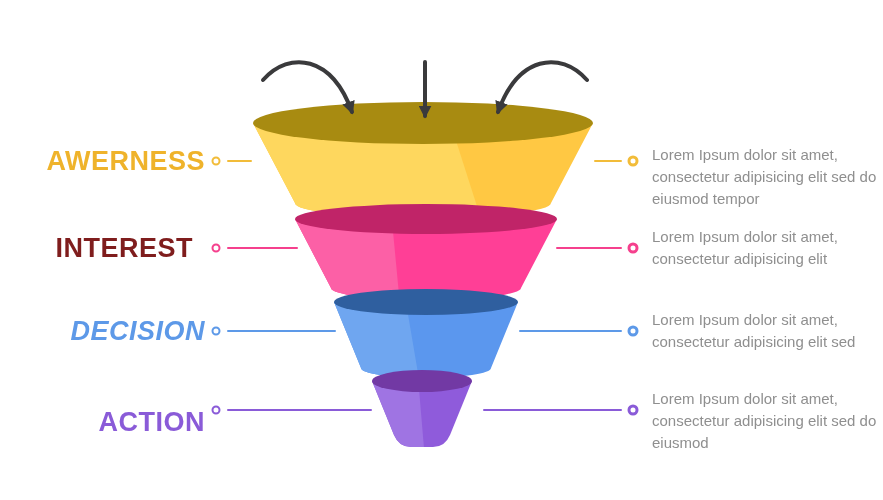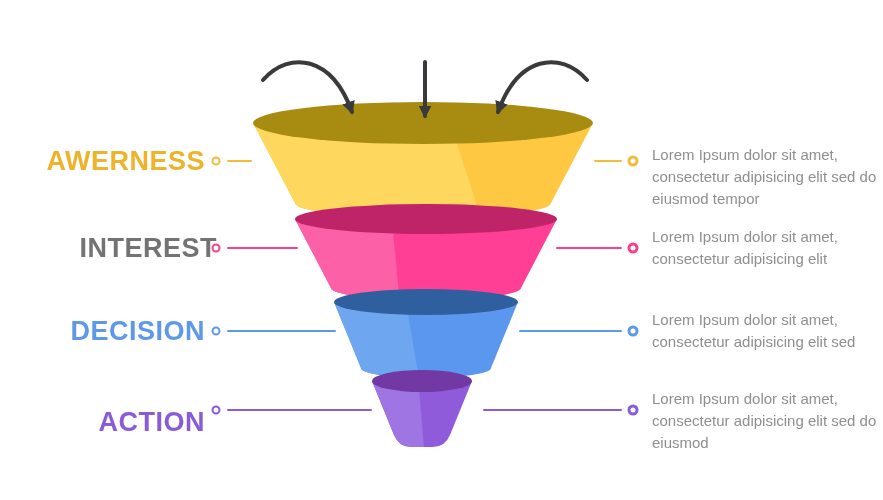--- a/index.html
+++ b/index.html
@@ -78,28 +78,28 @@
     </g>
   </svg>
 
   <div class="stage-label" style="left: 40px; top: 161px; color: rgb(239, 179, 43);">AWERNESS</div>
   <span class="connector-dot dot-left" style="left: 216px; top: 161px; border-color: rgb(242, 188, 57);"></span>
   <span class="connector-line" style="left: 227px; top: 161px; width: 25px; background: rgb(242, 188, 57);"></span>
   <span class="connector-line" style="left: 594px; top: 161px; width: 28px; background: rgb(242, 188, 57);"></span>
   <span class="connector-dot dot-right" style="left: 633px; top: 161px; border-color: rgb(242, 188, 57);"></span>
   <div class="stage-description" style="top: 144px; color: rgb(143, 143, 143);">Lorem Ipsum dolor sit amet, consectetur adipisicing elit sed do eiusmod tempor</div>
 
-  <div class="stage-label" style="left: 52px; top: 248px; color: #737373;">INTEREST</div>
+  <div class="stage-label" style="left: 28px; top: 248px; color: #7f1d1d;">INTEREST</div>
   <span class="connector-dot dot-left" style="left: 216px; top: 248px; border-color: rgb(245, 64, 141);"></span>
   <span class="connector-line" style="left: 227px; top: 248px; width: 71px; background: rgb(245, 64, 141);"></span>
   <span class="connector-line" style="left: 556px; top: 248px; width: 66px; background: rgb(245, 64, 141);"></span>
   <span class="connector-dot dot-right" style="left: 633px; top: 248px; border-color: rgb(245, 64, 141);"></span>
   <div class="stage-description" style="top: 226px; color: rgb(143, 143, 143);">Lorem Ipsum dolor sit amet, consectetur adipisicing elit</div>
 
-  <div class="stage-label" style="left: 40px; top: 331px; color: rgb(93, 153, 232);">DECISION</div>
+  <div class="stage-label" style="left: 40px; top: 331px; color: rgb(93, 153, 232); font-style: italic;">DECISION</div>
   <span class="connector-dot dot-left" style="left: 216px; top: 331px; border-color: rgb(93, 153, 232);"></span>
   <span class="connector-line" style="left: 227px; top: 331px; width: 109px; background: rgb(93, 153, 232);"></span>
   <span class="connector-line" style="left: 519px; top: 331px; width: 103px; background: rgb(93, 153, 232);"></span>
   <span class="connector-dot dot-right" style="left: 633px; top: 331px; border-color: rgb(93, 153, 232);"></span>
   <div class="stage-description" style="top: 309px; color: rgb(143, 143, 143);">Lorem Ipsum dolor sit amet, consectetur adipisicing elit sed</div>
 
   <div class="stage-label" style="left: 40px; top: 422px; color: rgb(138, 91, 216);">ACTION</div>
   <span class="connector-dot dot-left" style="left: 216px; top: 410px; border-color: rgb(138, 91, 216);"></span>
   <span class="connector-line" style="left: 227px; top: 410px; width: 145px; background: rgb(138, 91, 216);"></span>
   <span class="connector-line" style="left: 483px; top: 410px; width: 139px; background: rgb(138, 91, 216);"></span>

